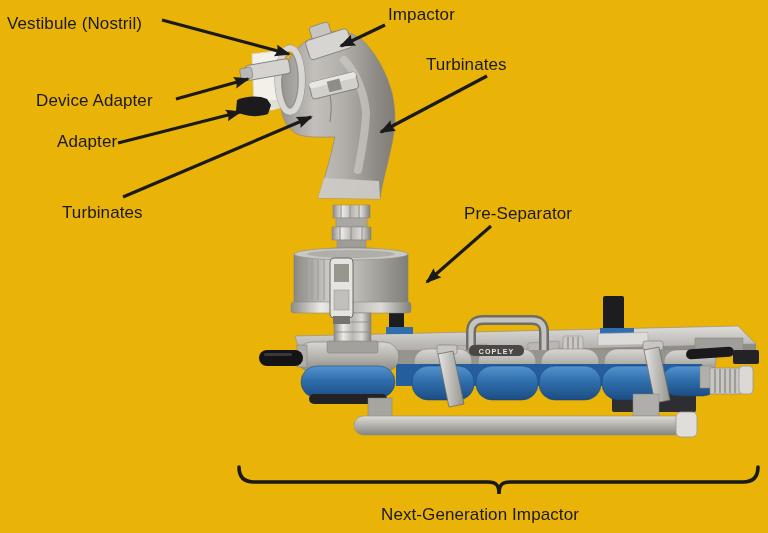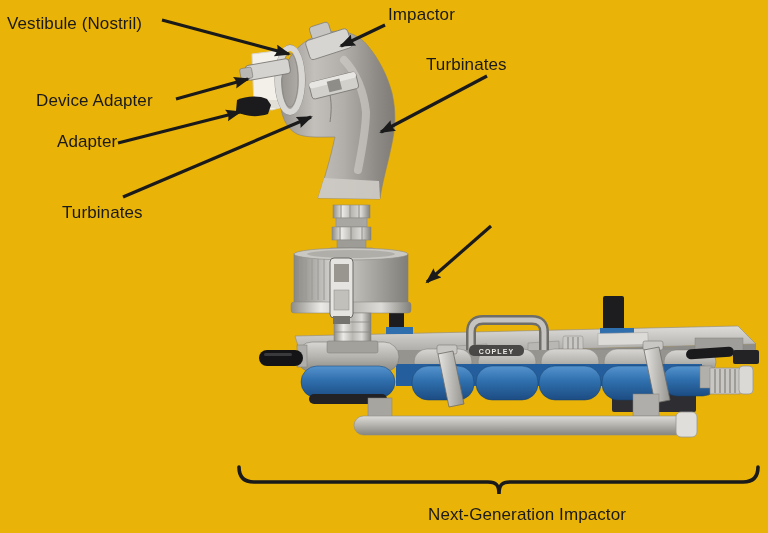--- a/index.html
+++ b/index.html
@@ -6,21 +6,21 @@
   .canvas{
     position:relative;width:768px;height:533px;background:#eab308;overflow:hidden;
     font-family:"Liberation Sans",sans-serif;
     padding-left:28px;
   }
   .art{position:absolute;left:0;top:0;width:768px;height:533px;}
   .lbl{
     position:absolute;font-size:17px;line-height:19px;color:#1a1a1a;
     white-space:nowrap;letter-spacing:0.1px;
   }
-  .lbl.center{text-align:right;white-space:normal;}
+  .lbl.center{text-align:left;white-space:normal;}
 </style>
 </head>
 <body>
 
 <div class="canvas">
 
   <svg class="art" viewBox="0 0 768 533">
     <defs>
       <linearGradient id="gTube" x1="0" y1="0" x2="1" y2="0">
         <stop offset="0" stop-color="#96938e"></stop>
@@ -249,14 +249,15 @@
                C499,485 502,482 510,482 L743,482 C753,482 758,477 758,467" stroke-width="3.6" stroke-linecap="round"></path>
     </g>
   </svg>
 
   <div class="lbl" style="left:7px;top:14px">Vestibule (Nostril)</div>
   <div class="lbl" style="left:388px;top:5px">Impactor</div>
   <div class="lbl" style="left:426px;top:55px">Turbinates</div>
   <div class="lbl" style="left:36px;top:91px">Device Adapter</div>
   <div class="lbl" style="left:57px;top:132px">Adapter</div>
   <div class="lbl" style="left:62px;top:203px">Turbinates</div>
+  <div class="lbl" style="left:464px;top:204px">Pre-Separator</div>
   <div class="lbl center" style="left:381px;top:505px;width:245px">Next-Generation Impactor</div>
 </div>
 
 </body></html>

